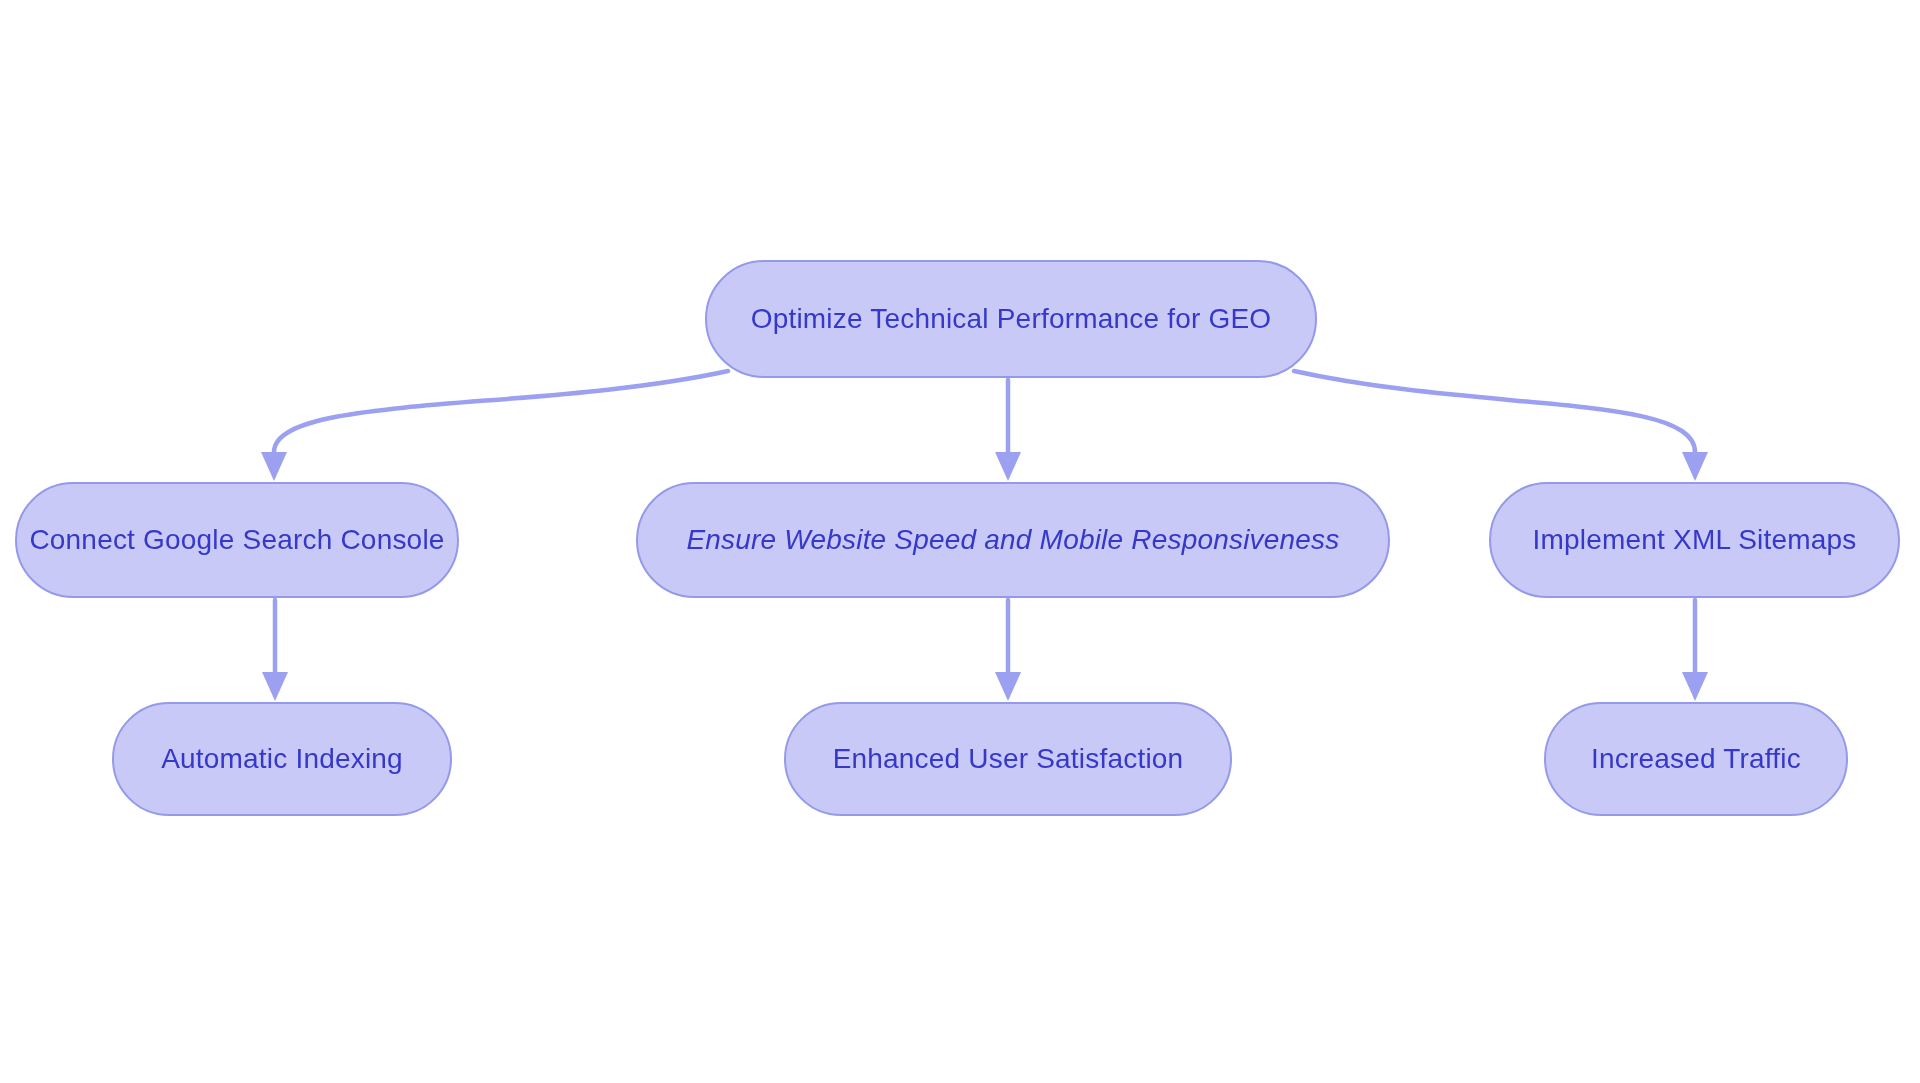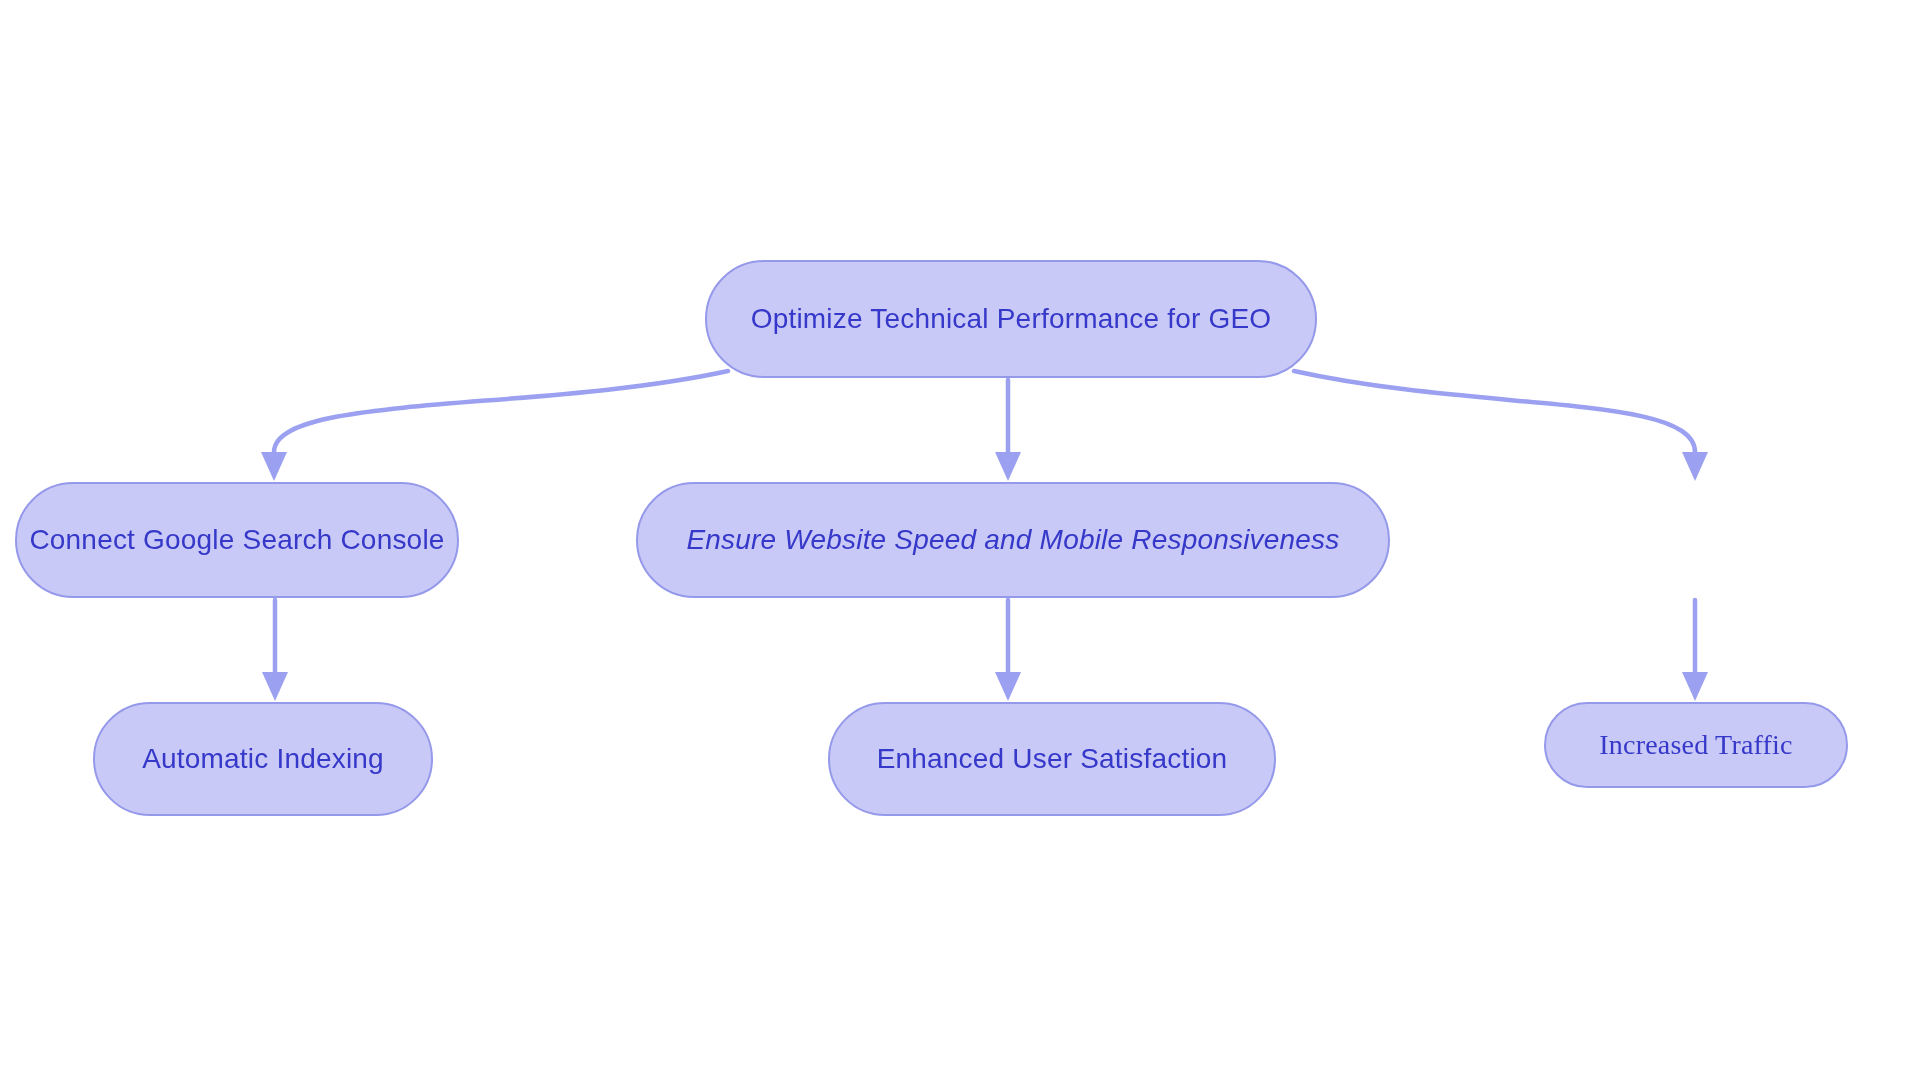--- a/index.html
+++ b/index.html
@@ -37,23 +37,23 @@
     font-size: 28px;
     line-height: 1.2;
     white-space: nowrap;
     letter-spacing: 0.2px;
   }
   
   .node-root   { left: 705px;  top: 260px; width: 612px; height: 118px; }
   .node-gsc    { left: 15px;   top: 482px; width: 444px; height: 116px; text-align: center; }
   .node-speed  { left: 636px;  top: 482px; width: 754px; height: 116px; font-style: italic; }
   .node-xml    { left: 1489px; top: 482px; width: 411px; height: 116px; }
-  .node-index  { left: 93px;  top: 702px; width: 340px; height: 114px; }
-  .node-satisf { left: 828px;  top: 702px; width: 448px; height: 114px; }
-  .node-traffic{ left: 1544px; top: 702px; width: 304px; height: 86px; font-family: Liberation Serif, serif; }
+  .node-index  { left: 112px;  top: 702px; width: 340px; height: 114px; }
+  .node-satisf { left: 784px;  top: 702px; width: 448px; height: 114px; }
+  .node-traffic{ left: 1544px; top: 702px; width: 304px; height: 114px; }
 
   .edge-path {
     fill: none;
     stroke: var(--edge-color, #9ba0f0);
     stroke-width: 4.5;
     stroke-linecap: round;
   }
   .edge-head {
     fill: var(--edge-color, #9ba0f0);
     stroke: none;
@@ -102,20 +102,23 @@
   </div>
 
   <div class="node node-gsc">
     <span class="label">Connect Google Search Console</span>
   </div>
 
   <div class="node node-speed">
     <span class="label">Ensure Website Speed and Mobile Responsiveness</span>
   </div>
 
+  <div class="node node-xml">
+    <span class="label">Implement XML Sitemaps</span>
+  </div>
 
   <div class="node node-index">
     <span class="label">Automatic Indexing</span>
   </div>
 
   <div class="node node-satisf">
     <span class="label">Enhanced User Satisfaction</span>
   </div>
 
   <div class="node node-traffic">

